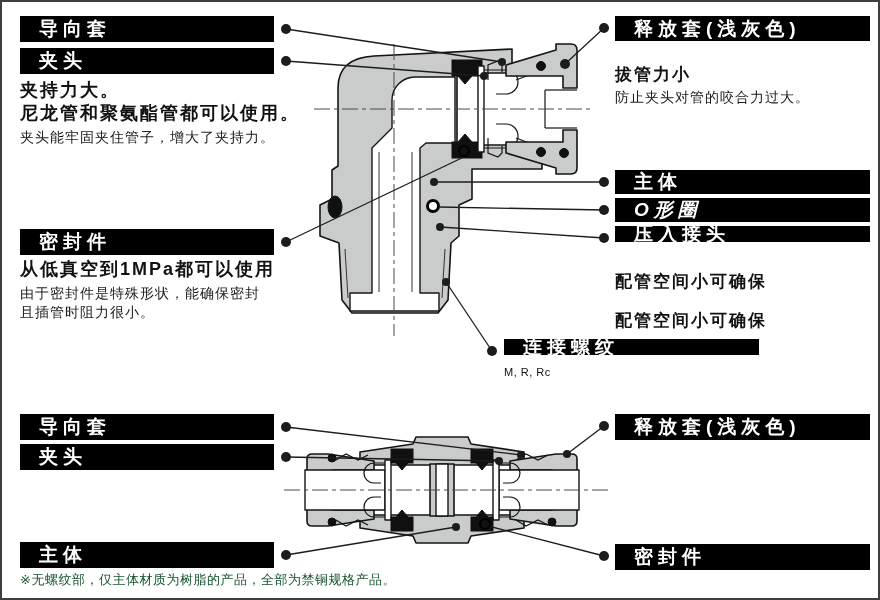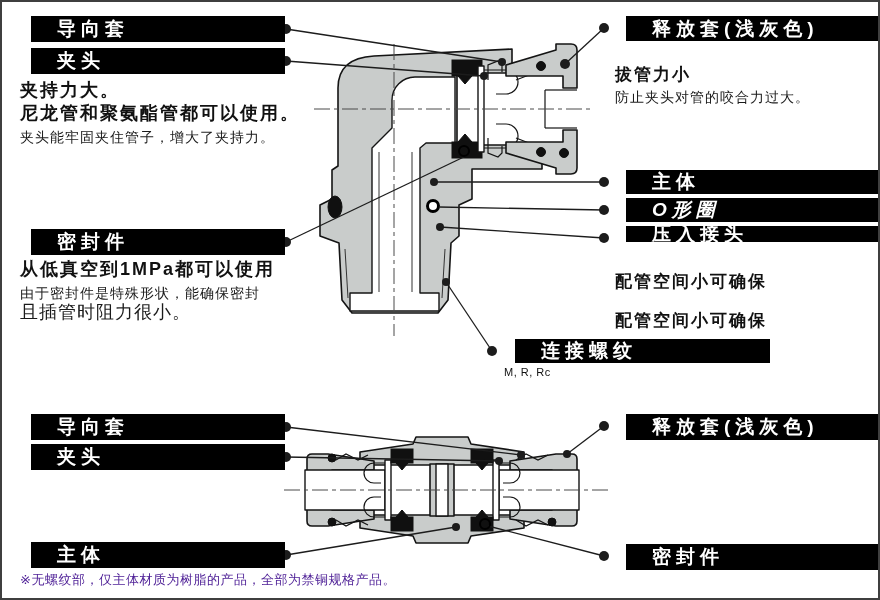--- a/index.html
+++ b/index.html
@@ -14,30 +14,30 @@
   html,body{margin:0;padding:0;background:#e8e8e8;}
   .page{
     position:relative;width:880px;height:600px;background:#ffffff;
     border:2px solid var(--page-border);box-sizing:border-box;overflow:hidden;
     font-family:"Liberation Sans","DejaVu Sans",sans-serif;color:#111;
   }
   svg.diagram{position:absolute;left:0;top:0;width:880px;height:600px;}
   .black-label{
     position:absolute;background:var(--label-bg);color:var(--label-text);
     font-weight:bold;font-size:19px;letter-spacing:5px;
-    padding-left:26px;box-sizing:border-box;white-space:nowrap;overflow:hidden;
-    display:flex;align-items:center;margin-left:11px;
+    padding-left:19px;box-sizing:border-box;white-space:nowrap;overflow:hidden;
+    display:flex;align-items:center;
   }
   .note{position:absolute;}
   .note .b{font-weight:bold;font-size:18px;line-height:23px;letter-spacing:2px;white-space:nowrap;}
   .note .b2{font-weight:bold;font-size:17px;line-height:21px;letter-spacing:2px;white-space:nowrap;margin-top:18px;}
   .note .s{font-size:14px;line-height:19px;letter-spacing:1px;margin-top:3px;white-space:nowrap;color:#1a1a1a;}
-  .note .s0{font-size:18px;line-height:19px;letter-spacing:1px;white-space:nowrap;color:#1a1a1a;}
+  .note .s0{font-size:14px;line-height:19px;letter-spacing:1px;white-space:nowrap;color:#1a1a1a;}
   .sub{position:absolute;font-size:11px;letter-spacing:.5px;color:#111;}
-  .footer-note{position:absolute;font-size:13px;letter-spacing:.5px;color:#4c1d95;white-space:nowrap;}
+  .footer-note{position:absolute;font-size:13px;letter-spacing:.5px;color:#14532d;white-space:nowrap;}
   
   .body-fill{fill:var(--diagram-fill);stroke:var(--diagram-stroke);stroke-width:1.6;stroke-linejoin:round;}
   .bore{fill:#ffffff;stroke:var(--diagram-stroke);stroke-width:1.4;stroke-linejoin:round;}
   .seal{fill:var(--seal-fill);stroke:var(--seal-fill);}
   .thin{fill:none;stroke:var(--diagram-stroke);stroke-width:1.2;}
   .thin2{fill:none;stroke:#333;stroke-width:1;}
   .leader{stroke:var(--leader);stroke-width:1.3;}
   .ldot{fill:var(--leader);}
   .oring-ring{fill:#ffffff;stroke:#000;stroke-width:3;}
   .marker-ring{fill:none;stroke:#000;stroke-width:2;}
@@ -223,21 +223,21 @@
 
   <div class="black-label" style="left:613px;top:196px;width:255px;height:24px;font-style:italic;">O形圈</div>
 
   <div class="black-label" style="left:613px;top:224px;width:255px;height:16px;">压入接头</div>
 
   <div class="note" style="left:613px;top:251px;width:260px;">
     <div class="b2">配管空间小可确保</div>
     <div class="b2">配管空间小可确保</div>
   </div>
 
-  <div class="black-label" style="left:502px;top:337px;width:255px;height:24px;">连接螺纹</div>
+  <div class="black-label" style="left:502px;top:337px;width:255px;height:16px;">连接螺纹</div>
 
   <div class="sub" style="left:502px;top:364px;">M, R, Rc</div>
 
   <div class="black-label" style="left:18px;top:412px;width:254px;height:26px;">导向套</div>
 
   <div class="black-label" style="left:18px;top:442px;width:254px;height:26px;">夹头</div>
 
   <div class="black-label" style="left:18px;top:540px;width:254px;height:26px;">主体</div>
 
   <div class="black-label" style="left:613px;top:412px;width:255px;height:26px;">释放套(浅灰色)</div>

